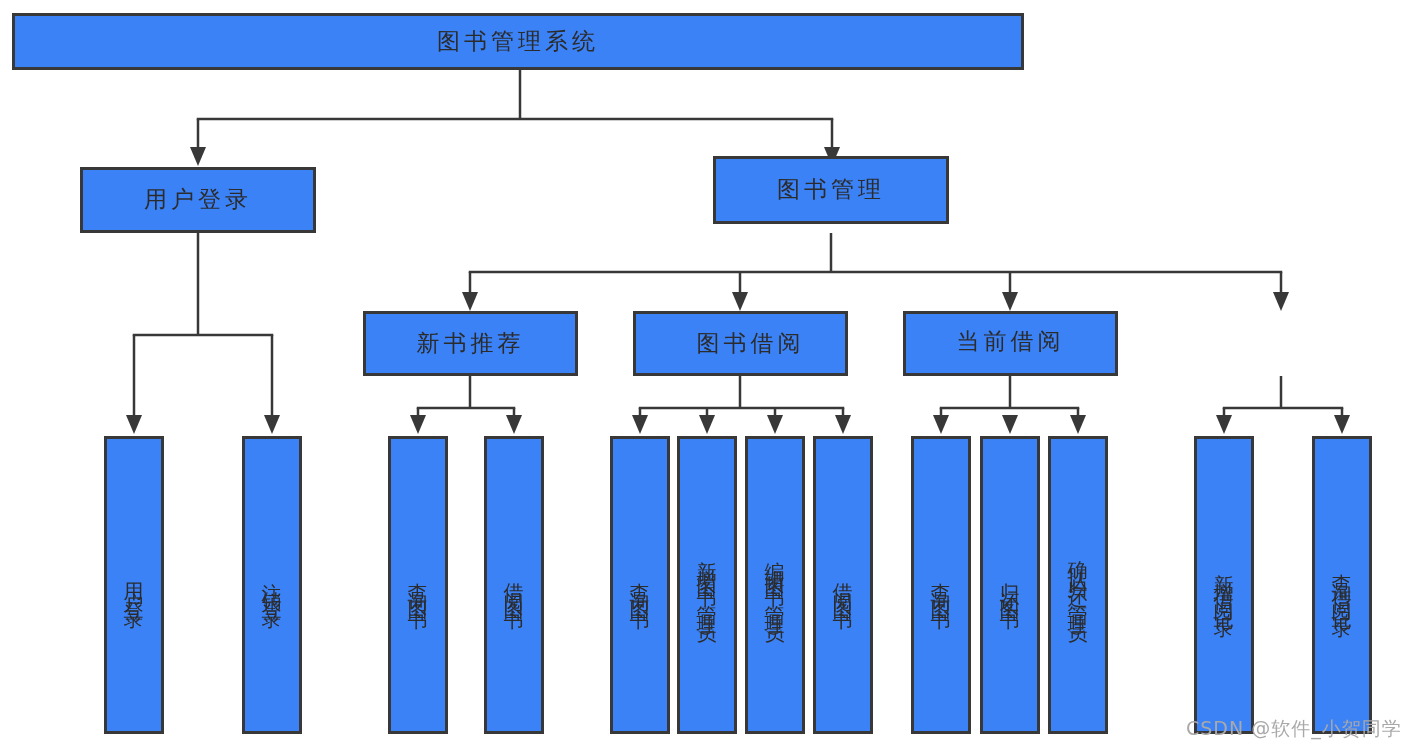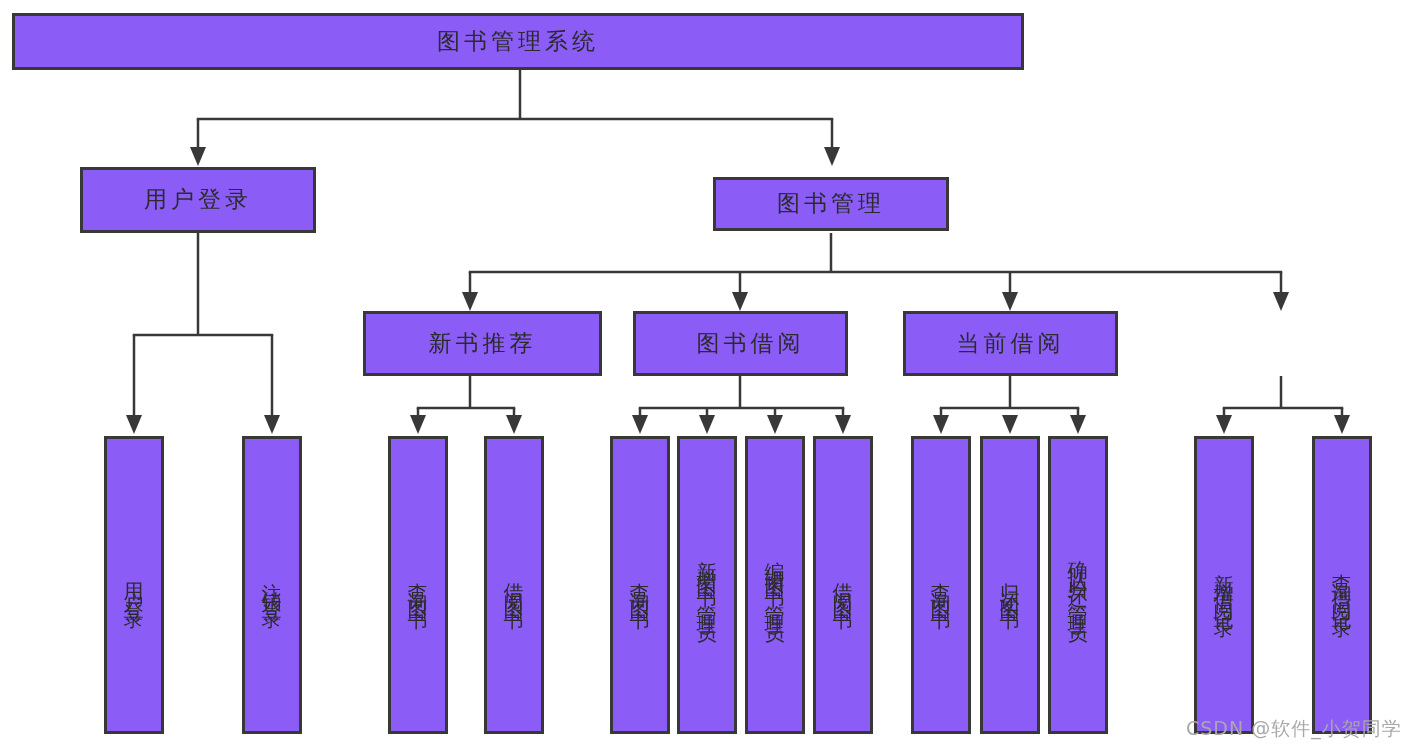--- a/index.html
+++ b/index.html
@@ -15,21 +15,21 @@
     background: #ffffff;
     overflow: hidden;
   }
   .connectors {
     position: absolute;
     left: 0; top: 0;
     width: 1405px; height: 747px;
   }
   .box {
     position: absolute;
-    background: #8b5cf6;
+    background: #3b82f6;
     border: 3px solid #383838;
     color: #2b2b2b;
     display: flex;
     align-items: center;
     justify-content: center;
     text-align: center;
     font-size: 23px;
     letter-spacing: 4px;
     line-height: 1.2;
     white-space: nowrap;
@@ -118,25 +118,25 @@
       <polygon points="1002,415 1018,415 1010,434"></polygon>
       <polygon points="1070,415 1086,415 1078,434"></polygon>
       <polygon points="1216,415 1232,415 1224,434"></polygon>
       <polygon points="1334,415 1350,415 1342,434"></polygon>
     </g>
   </svg>
 
   <div class="box" style="left:12px; top:13px; width:1012px; height:57px;">图书管理系统</div>
 
   <div class="box" style="left:80px; top:167px; width:236px; height:66px;">用户登录</div>
-  <div class="box" style="left:713px; top:177px; width:236px; height:54px;">图书管理</div>
+  <div class="box" style="left:713px; top:156px; width:236px; height:68px;">图书管理</div>
 
-  <div class="box" style="left:363px; top:311px; width:239px; height:65px;">新书推荐</div>
+  <div class="box" style="left:363px; top:311px; width:215px; height:65px;">新书推荐</div>
   <div class="box" style="left:633px; top:311px; width:215px; height:65px;padding-left:20px;">图书借阅</div>
-  <div class="box" style="left:903px; top:311px; width:215px; height:65px;">当前借阅</div>
+  <div class="box" style="left:903px; top:311px; width:215px; height:65px;font-family:Liberation Mono, monospace;">当前借阅</div>
 
   <div class="box v" style="left:104px; top:436px; width:60px; height:298px;">用户登录</div>
   <div class="box v" style="left:242px; top:436px; width:60px; height:298px;">注销登录</div>
 
   <div class="box v" style="left:388px; top:436px; width:60px; height:298px;">查询图书</div>
   <div class="box v" style="left:484px; top:436px; width:60px; height:298px;">借阅图书</div>
 
   <div class="box v" style="left:610px; top:436px; width:60px; height:298px;">查询图书</div>
   <div class="box v" style="left:677px; top:436px; width:60px; height:298px;">新增图书（管理员）</div>
   <div class="box v" style="left:745px; top:436px; width:60px; height:298px;">编辑图书（管理员）</div>

